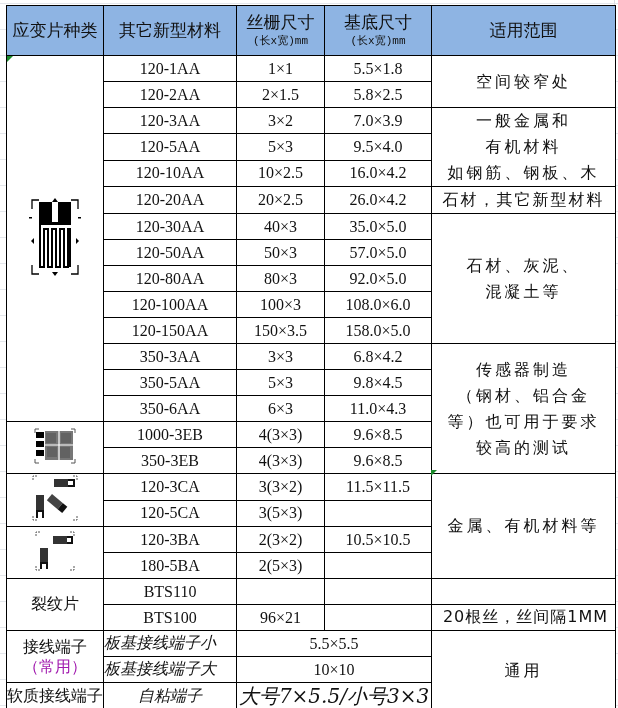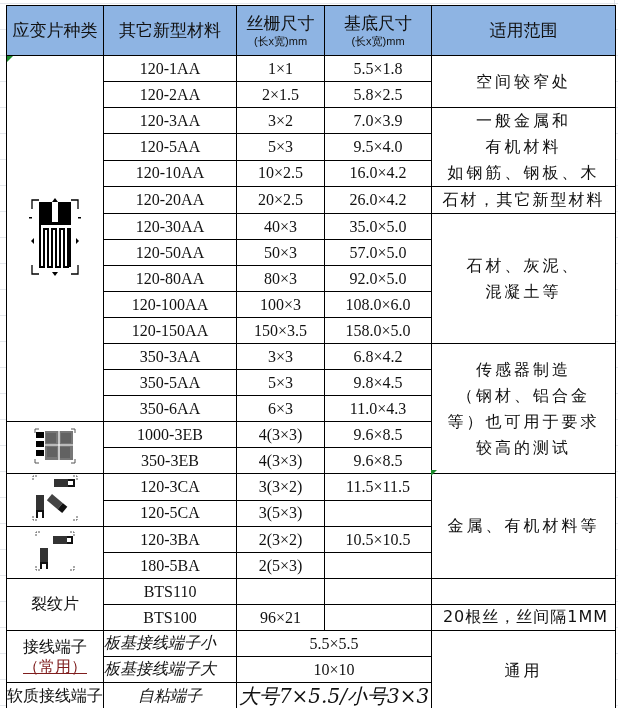--- a/index.html
+++ b/index.html
@@ -3,32 +3,32 @@
 <meta charset="utf-8">
 <style>
   html, body { margin:0; padding:0; background:#ffffff; }
   body { width:618px; height:708px; position:relative; overflow:hidden; font-family:"Liberation Serif","DejaVu Serif",serif; }
   .gridbg { position:absolute; inset:0; pointer-events:none;
     background-image: linear-gradient(#d9dde4 1px, transparent 1px);
     background-size: 100% 26px; background-position: 0 3px; opacity:0.7; }
   .vgrid { position:absolute; top:0; bottom:0; width:1px; background:#d9dde4; }
   table { position:absolute; left:6px; top:5px; border-collapse:collapse; table-layout:fixed; background:#fff; }
   td, th { border:1px solid #000; padding:0; text-align:center; vertical-align:middle; overflow:hidden; white-space:nowrap; }
-  th { background:#8eb4e3; font-family:Liberation Sans, sans-serif; font-weight:normal; color:#111; height:49px; }
+  th { background:#8eb4e3; font-family:Liberation Mono, monospace; font-weight:normal; color:#111; height:49px; }
   th .main { font-size:17px; display:block; line-height:20px; }
   th .sub { font-size:11px; display:block; line-height:14px; }
   th.big { font-size:17px; }
   tr.r td { height:25px; font-size:16px; color:#111; }
   td.model { font-size:17px; }
   td.small { font-size:14px; }
   td.usage { font-family:"DejaVu Serif","Liberation Serif",serif; font-size:15px; letter-spacing:3px; line-height:26px; white-space:normal;margin-top:32px; }
   td.usage span { display:block; }
   td.cat { font-family:"DejaVu Sans","Liberation Sans",sans-serif; font-size:15px;margin-top:25px; }
   td.cjk { font-family:"DejaVu Serif","Liberation Serif",serif; font-size:17px;font-style:italic; }
-  .red { color:#7f1d1d; display:block;text-decoration:underline; }
+  .red { color:#a21caf; display:block; }
   .icon { display:inline-block; }
   .note20 { font-family:"DejaVu Sans","Liberation Sans",sans-serif; font-size:14px; text-align:center; padding-left:4px !important; letter-spacing:1px; }
   .tri { position:absolute; width:0; height:0; border-top:6px solid #1a8a2a; border-right:6px solid transparent; }
 </style>
 </head>
 <body>
 
 <div class="gridbg"></div>
 <div class="vgrid" style="left:614px"></div>
 

